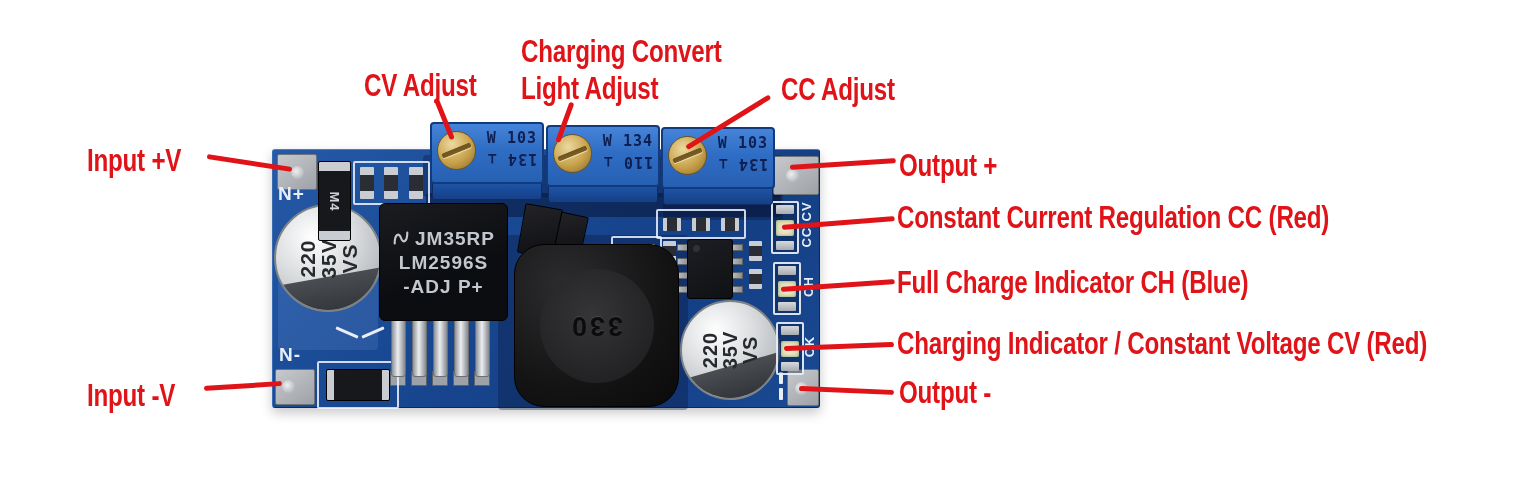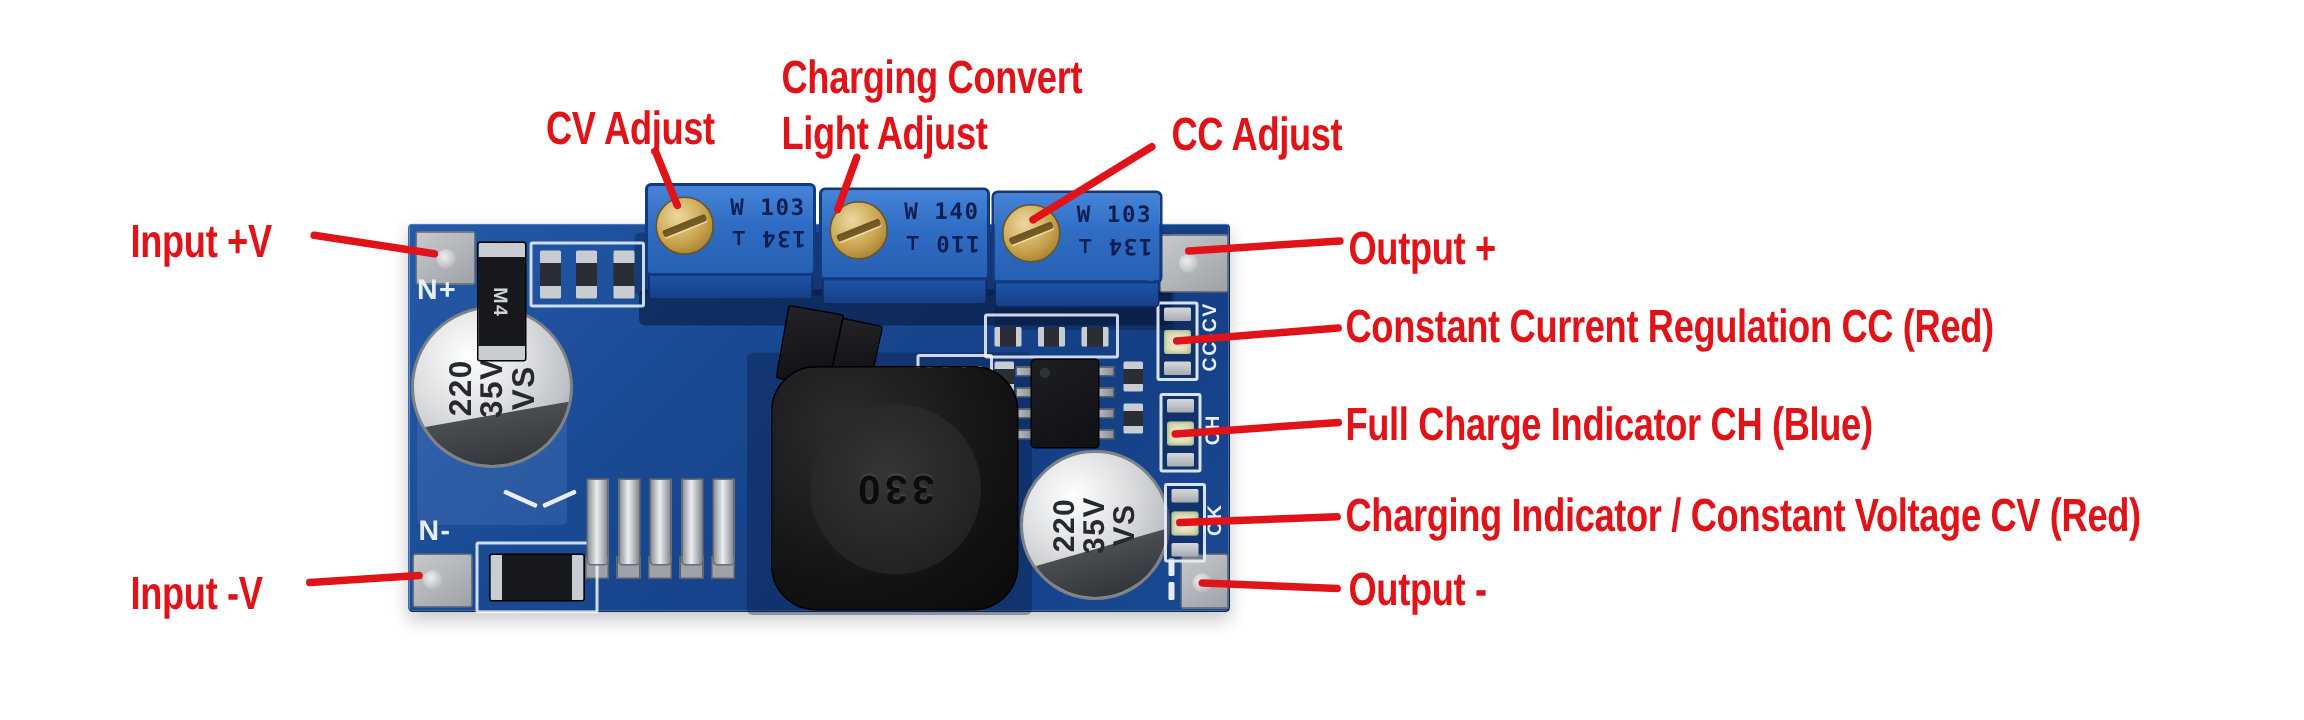--- a/index.html
+++ b/index.html
@@ -153,20 +153,30 @@
 
     <div class="cap" style="left:1px;top:54px;width:104px;height:104px;">
       <div class="sector"></div>
       <div class="ctext">
         <div>220</div>
         <div>35V</div>
         <div>VS</div>
       </div>
     </div>
 
+    <div class="reg">
+      <div class="rline">
+        <svg width="18" height="18" viewBox="0 0 20 20">
+          <path d="M3 16 C3 5 8 4 10 10 C12 16 17 15 17 4" stroke="#c3c7ce" stroke-width="2.4" fill="none" stroke-linecap="round"></path>
+        </svg>
+        <span>JM35RP</span>
+      </div>
+      <div class="rline">LM2596S</div>
+      <div class="rline">-ADJ P+</div>
+    </div>
 
     <div class="leg" style="left:118px;"></div>
     <div class="leg" style="left:139px;"></div>
     <div class="leg" style="left:160px;"></div>
     <div class="leg" style="left:181px;"></div>
     <div class="leg" style="left:202px;"></div>
     <div class="legpad" style="left:117px;"></div>
     <div class="legpad" style="left:138px;"></div>
     <div class="legpad" style="left:159px;"></div>
     <div class="legpad" style="left:180px;"></div>
@@ -261,21 +271,21 @@
       </div>
     <div class="pm r1">W 103</div>
     <div class="pm r2">134 ⊥</div>
   </div>
   <div class="pot" style="left:546px;top:125px;">
     <div class="side"></div>
     <div class="top"></div>
     <div class="screw">
         <div class="slot"></div>
       </div>
-    <div class="pm r1">W 140</div>
+    <div class="pm r1">W 134</div>
     <div class="pm r2">110 ⊥</div>
   </div>
   <div class="pot" style="left:661px;top:127px;">
     <div class="side"></div>
     <div class="top"></div>
     <div class="screw">
         <div class="slot"></div>
       </div>
     <div class="pm r1">W 103</div>
     <div class="pm r2">134 ⊥</div>

